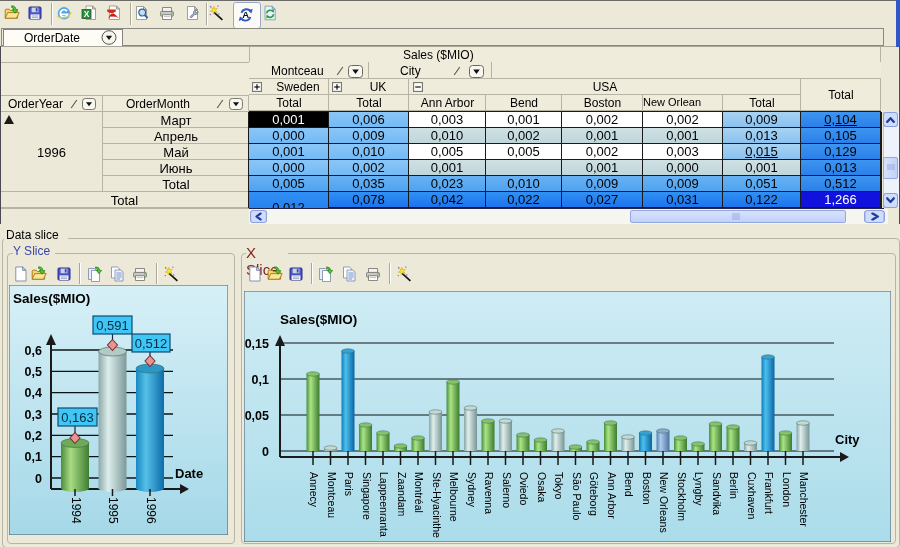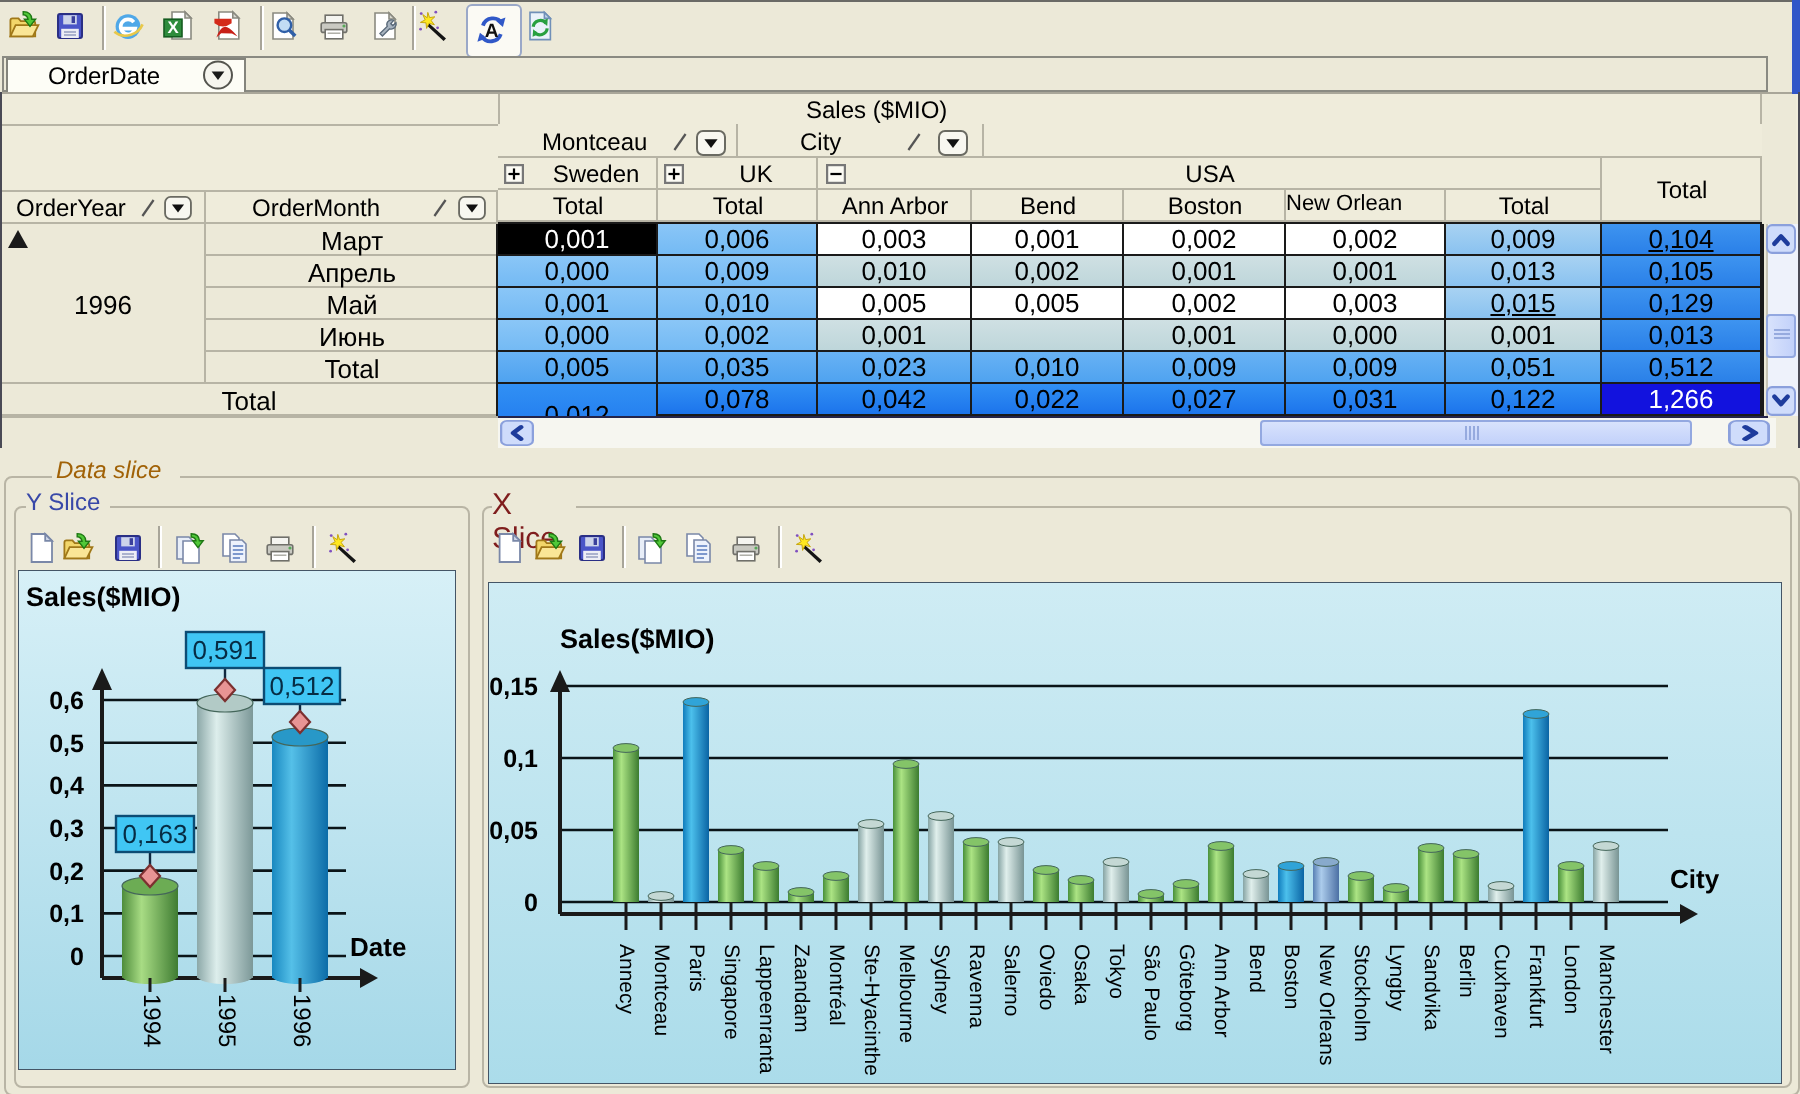--- a/index.html
+++ b/index.html
@@ -272,21 +272,21 @@
 <div style="position:absolute;left:630px;top:210px;width:216px;height:13px;background:linear-gradient(180deg,#d8e2fc,#c2d1fa);border:1px solid #93a8e0;border-radius:2px;box-sizing:border-box;"></div>
 <svg style="position:absolute;left:732px;top:213px" width="12" height="8">
     <g stroke="#96aade" stroke-width="1">
       <line x1="1" y1="0" x2="1" y2="7"></line>
       <line x1="3" y1="0" x2="3" y2="7"></line>
       <line x1="5" y1="0" x2="5" y2="7"></line>
       <line x1="7" y1="0" x2="7" y2="7"></line>
     </g>
   </svg>
 <div style="position:absolute;left:2px;top:238px;width:896px;height:308px;border:1px solid #b9b5a5;border-radius:4px;"></div>
-<div style="position:absolute;left:26px;top:228px;width:62px;height:13px;background:#ece9d8;font-size:12px;color:#a16207;padding-left:2px;font-style:italic;">Data slice</div>
+<div style="position:absolute;left:4px;top:228px;width:62px;height:13px;background:#ece9d8;font-size:12px;color:#000000;padding-left:2px;">Data slice</div>
 <div style="position:absolute;left:7px;top:253px;width:226px;height:289px;border:1px solid #b9b5a5;border-radius:4px;"></div>
 <div style="position:absolute;left:13px;top:244px;width:42px;height:12px;background:#ece9d8;font-size:12px;color:#3848a8;">Y Slice</div>
 <div style="position:absolute;left:241px;top:253px;width:653px;height:289px;border:1px solid #b9b5a5;border-radius:4px;"></div>
 <div style="position:absolute;left:246px;top:244px;width:42px;height:12px;background:#ece9d8;font-size:15px;color:#7f1d1d;">X Slice</div>
 <svg style="position:absolute;left:13px;top:266px" width="16" height="16" viewBox="0 0 16 16">
     <path d="M2.8 1 L9.6 1 L13 4.4 L13 15 L2.8 15 Z" fill="#FFFFFF" stroke="#7A88A8" stroke-width="0.9"></path>
 <path d="M9.6 1 L9.6 4.4 L13 4.4 Z" fill="#D0D8E8" stroke="#7A88A8" stroke-width="0.9"></path>
   </svg>
 <svg style="position:absolute;left:31px;top:266px" width="16" height="16" viewBox="0 0 16 16">
     <path d="M1.2 13.2 L1.2 5.2 Q1.2 4.2 2.2 4.2 L5.2 4.2 L6.4 5.6 L12.6 5.6 Q13.6 5.6 13.6 6.6 L13.6 13.2 Z" fill="#F2D66A" stroke="#A07818" stroke-width="0.9"></path>

